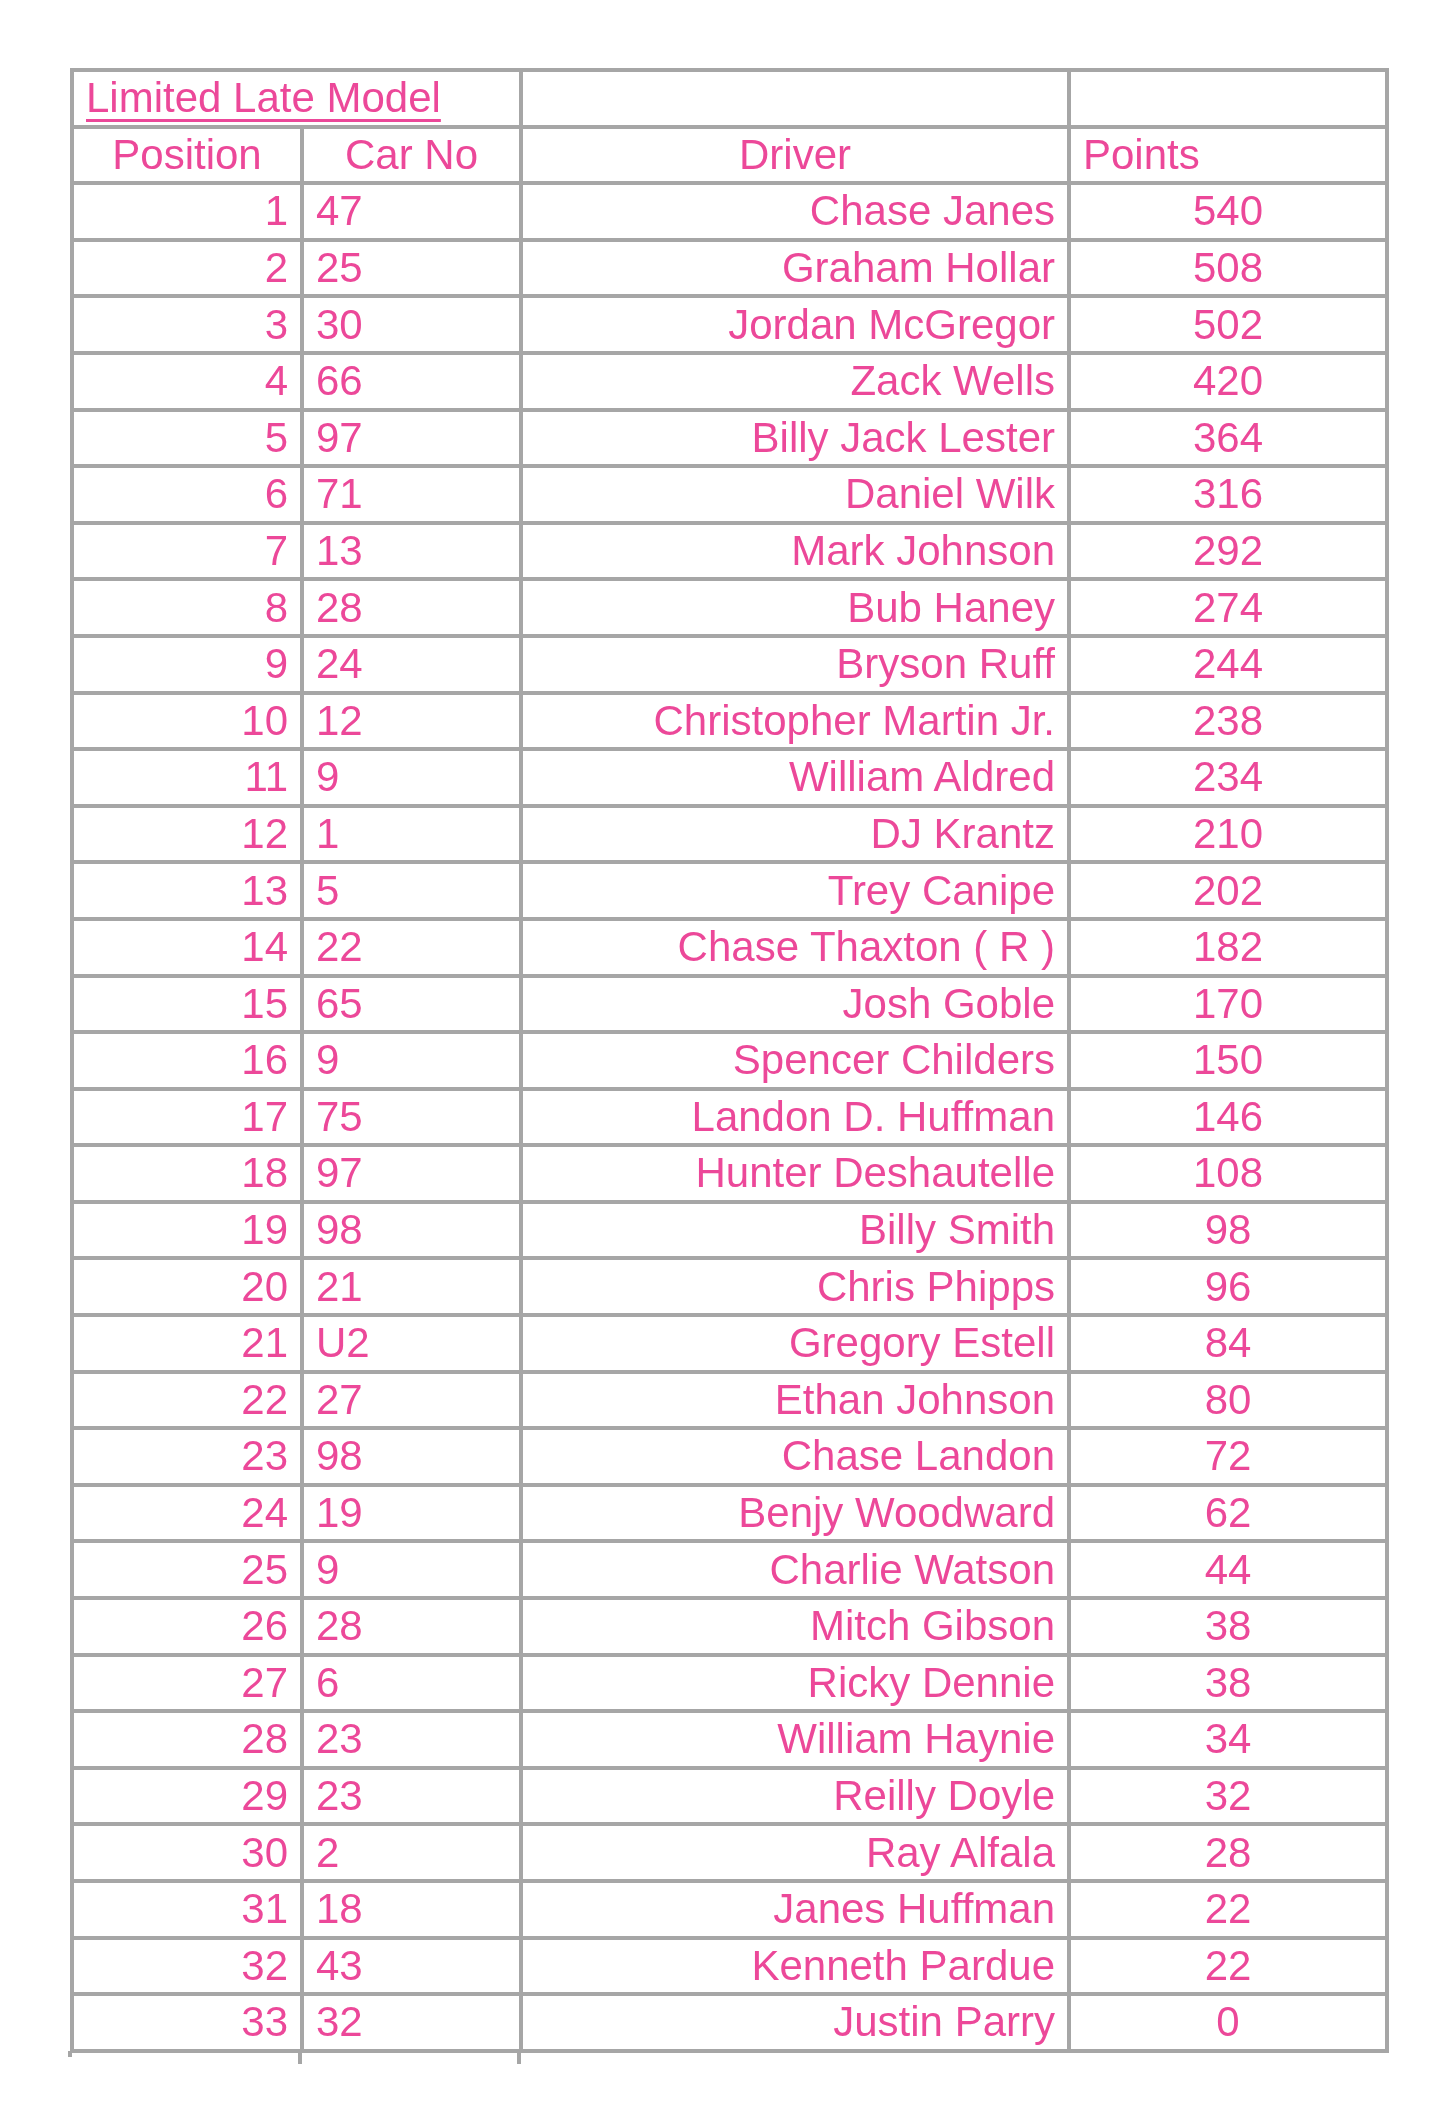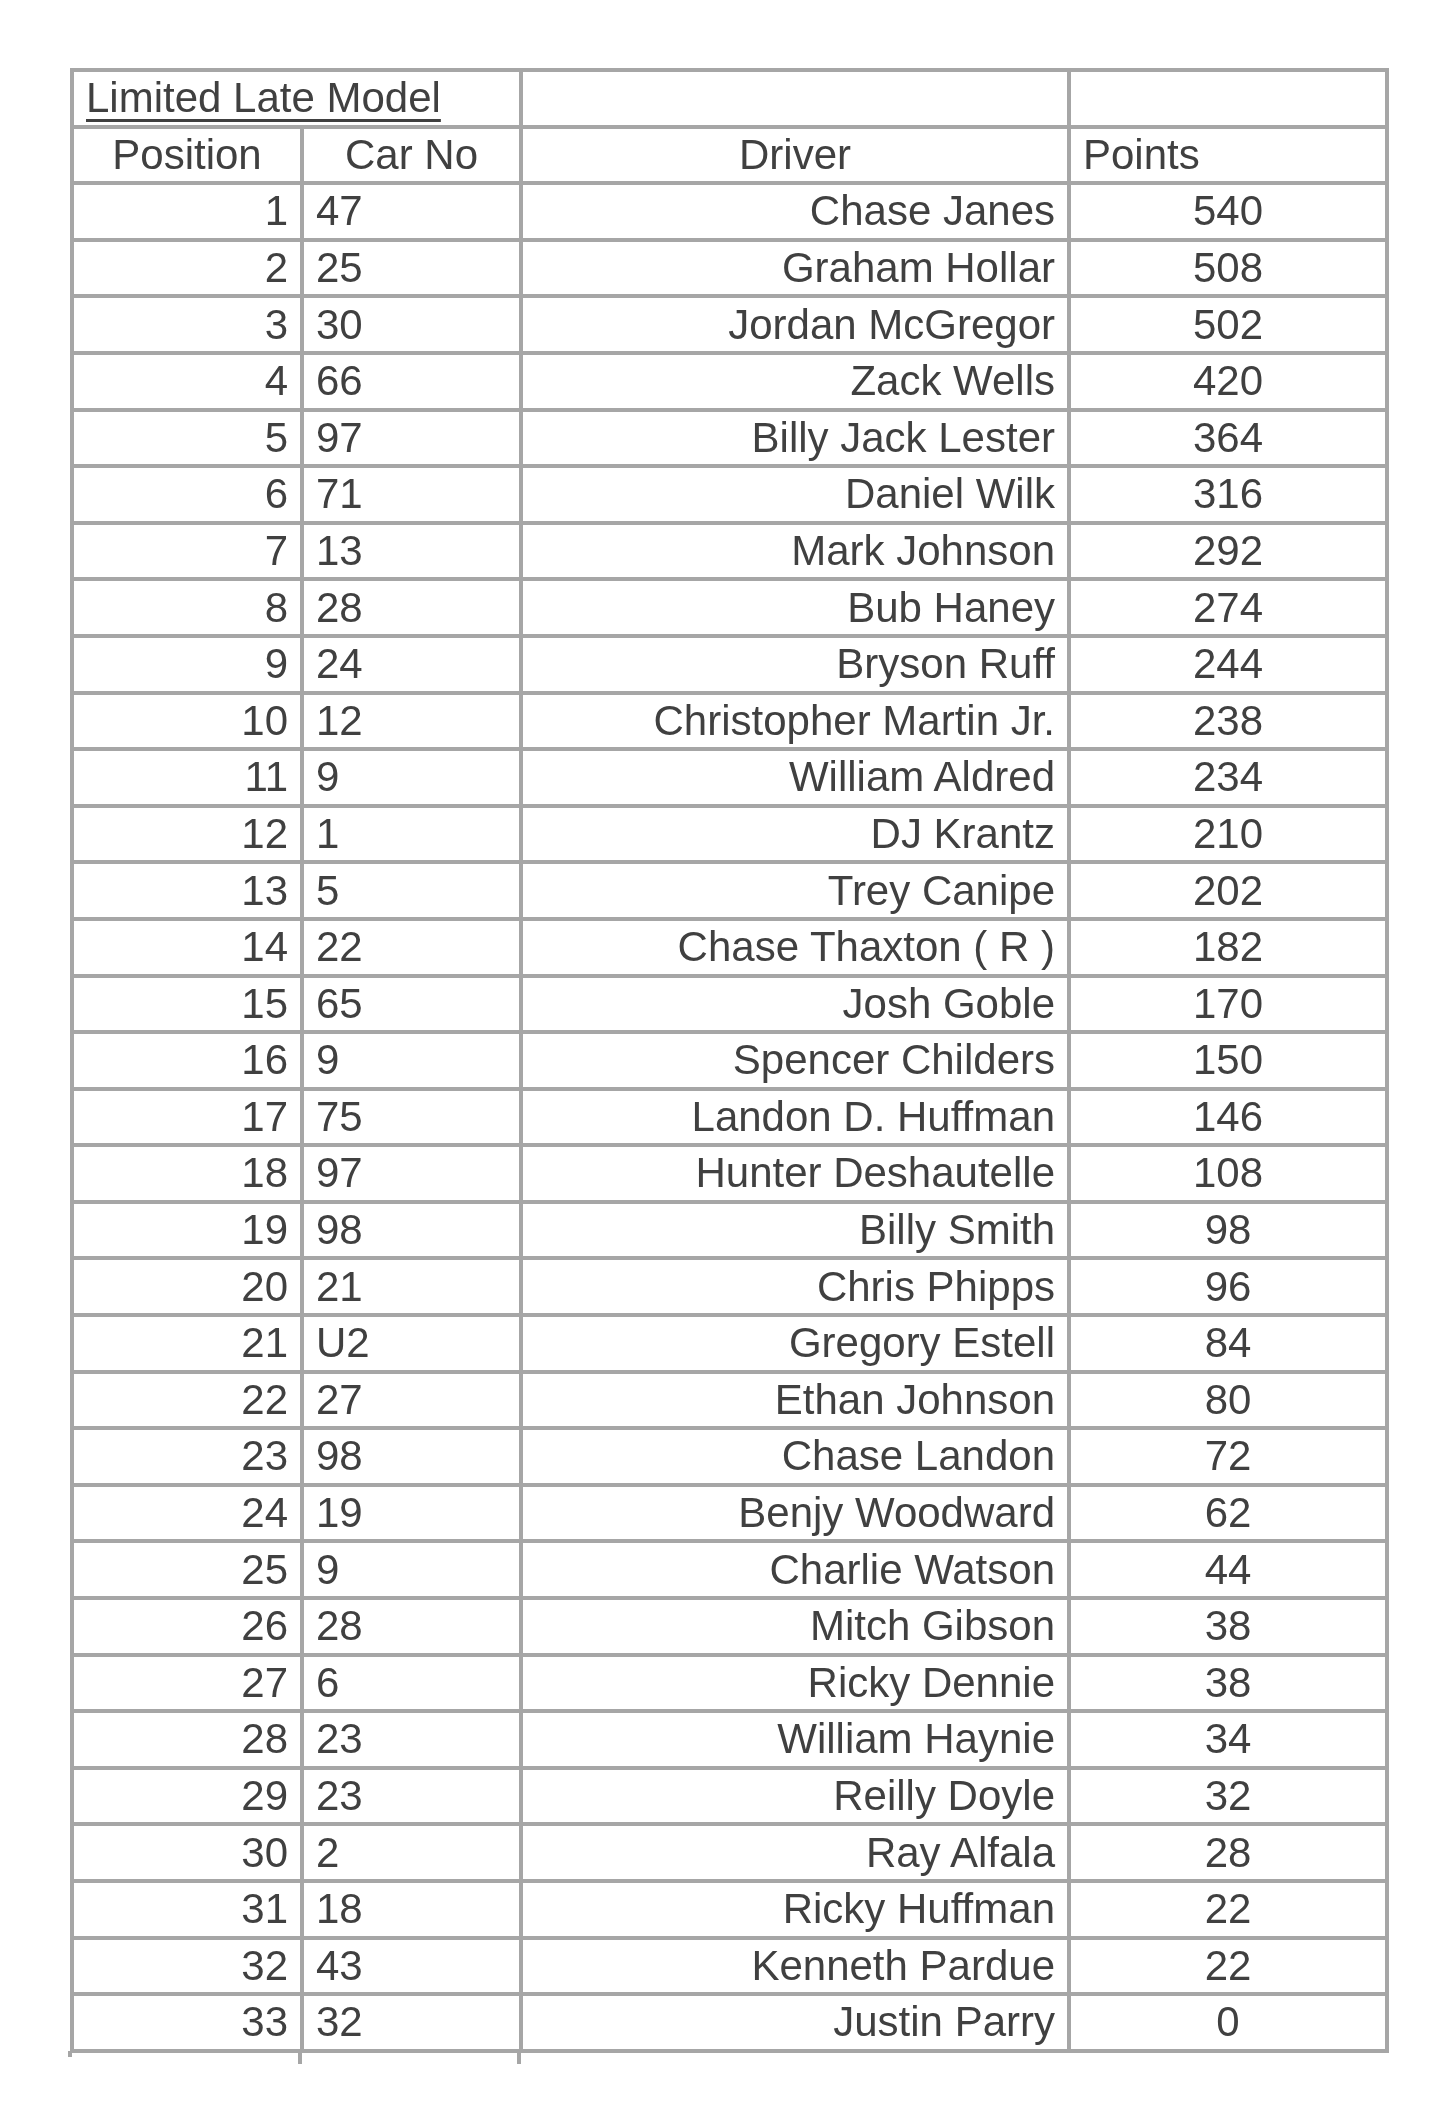--- a/index.html
+++ b/index.html
@@ -7,21 +7,21 @@
     padding: 0;
     background: #ffffff;
   }
   .canvas {
     position: relative;
     width: 1455px;
     height: 2119px;
     background: #ffffff;
     overflow: hidden;
     font-family: "Liberation Sans", "DejaVu Sans", sans-serif;
-    color: #404040;
+    color: #ec4899;
   }
   table.standings {
     position: absolute;
     left: 70px;
     top: 68px;
     width: 1315px;
     border-collapse: collapse;
     table-layout: fixed;
   }
   table.standings td, table.standings th {
@@ -269,21 +269,21 @@
         </tr>
         <tr>
           <td class="cell-position">30</td>
           <td class="cell-carno">2</td>
           <td class="cell-driver">Ray Alfala</td>
           <td class="cell-points">28</td>
         </tr>
         <tr>
           <td class="cell-position">31</td>
           <td class="cell-carno">18</td>
-          <td class="cell-driver">Ricky Huffman</td>
+          <td class="cell-driver">Janes Huffman</td>
           <td class="cell-points">22</td>
         </tr>
         <tr>
           <td class="cell-position">32</td>
           <td class="cell-carno">43</td>
           <td class="cell-driver">Kenneth Pardue</td>
           <td class="cell-points">22</td>
         </tr>
         <tr>
           <td class="cell-position">33</td>

